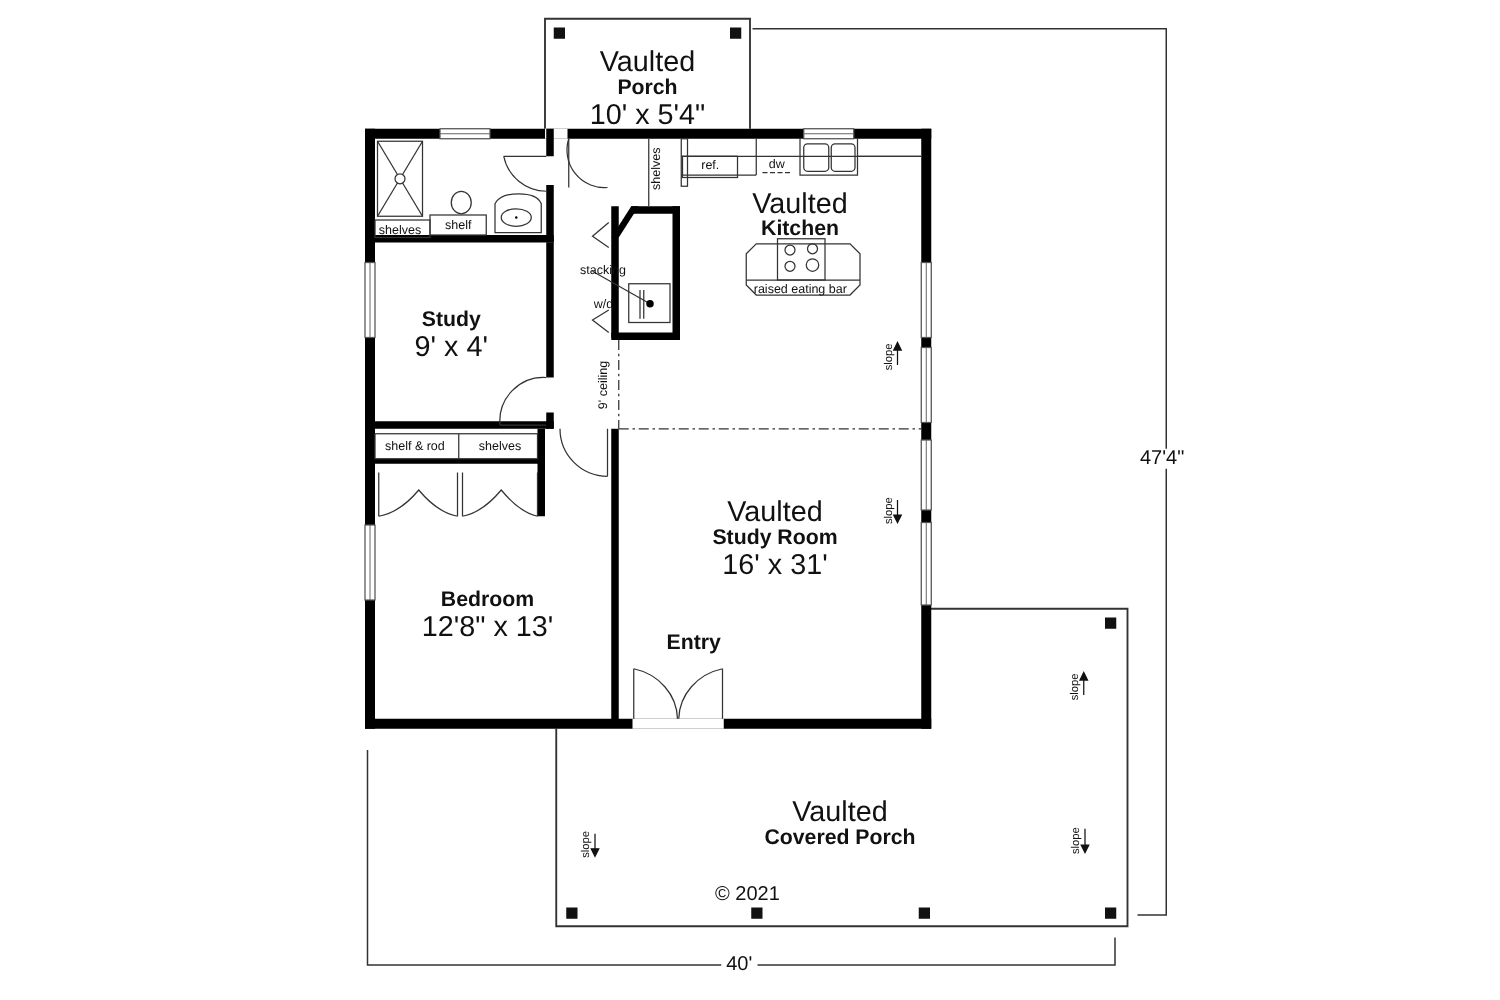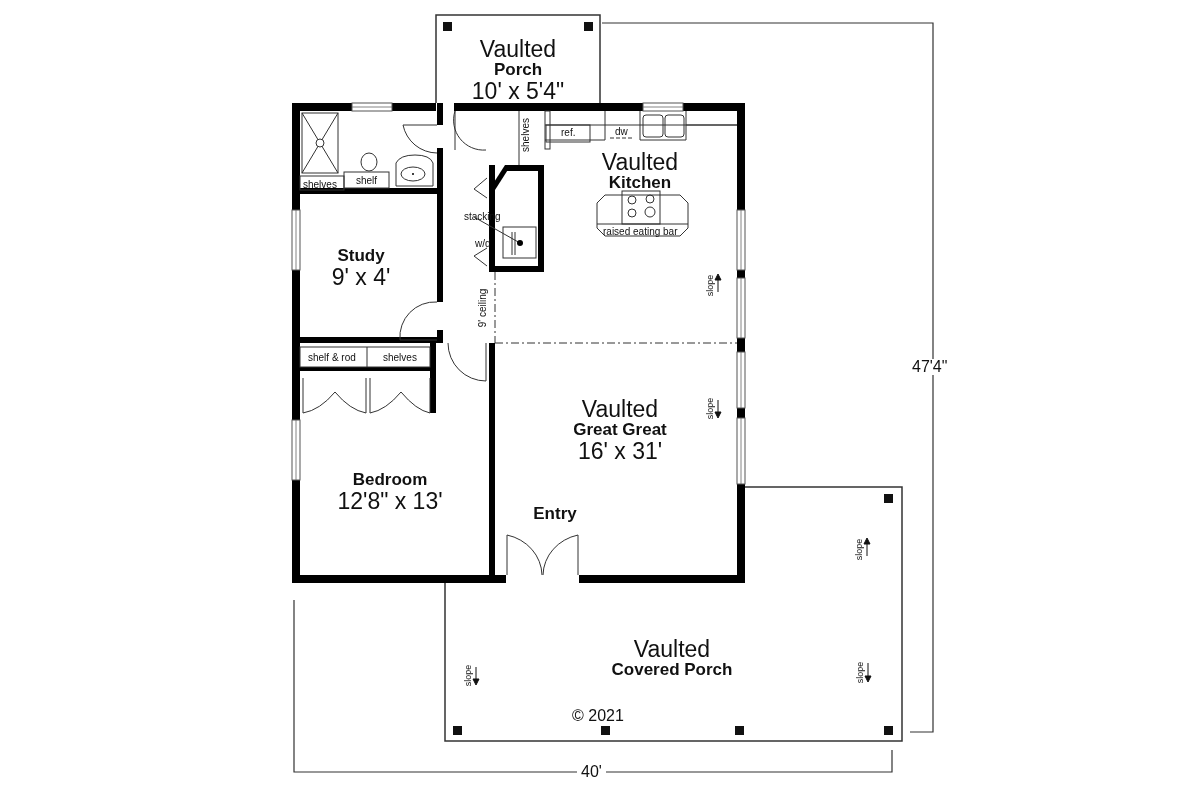--- a/index.html
+++ b/index.html
@@ -197,21 +197,21 @@
   <div class="bold">Kitchen</div>
 </div>
 
 <div class="lbl" style="left:311px;top:247px;width:100px;">
   <div class="bold">Study</div>
   <div class="reg">9' x 4'</div>
 </div>
 
 <div class="lbl" style="left:555px;top:397px;width:130px;">
   <div class="reg">Vaulted</div>
-  <div class="bold">Great Great</div>
+  <div class="bold">Study Room</div>
   <div class="reg">16' x 31'</div>
 </div>
 
 <div class="lbl" style="left:330px;top:471px;width:120px;">
   <div class="bold">Bedroom</div>
   <div class="reg">12'8" x 13'</div>
 </div>
 
 <div class="lbl" style="left:515px;top:505px;width:80px;">
   <div class="bold">Entry</div>

